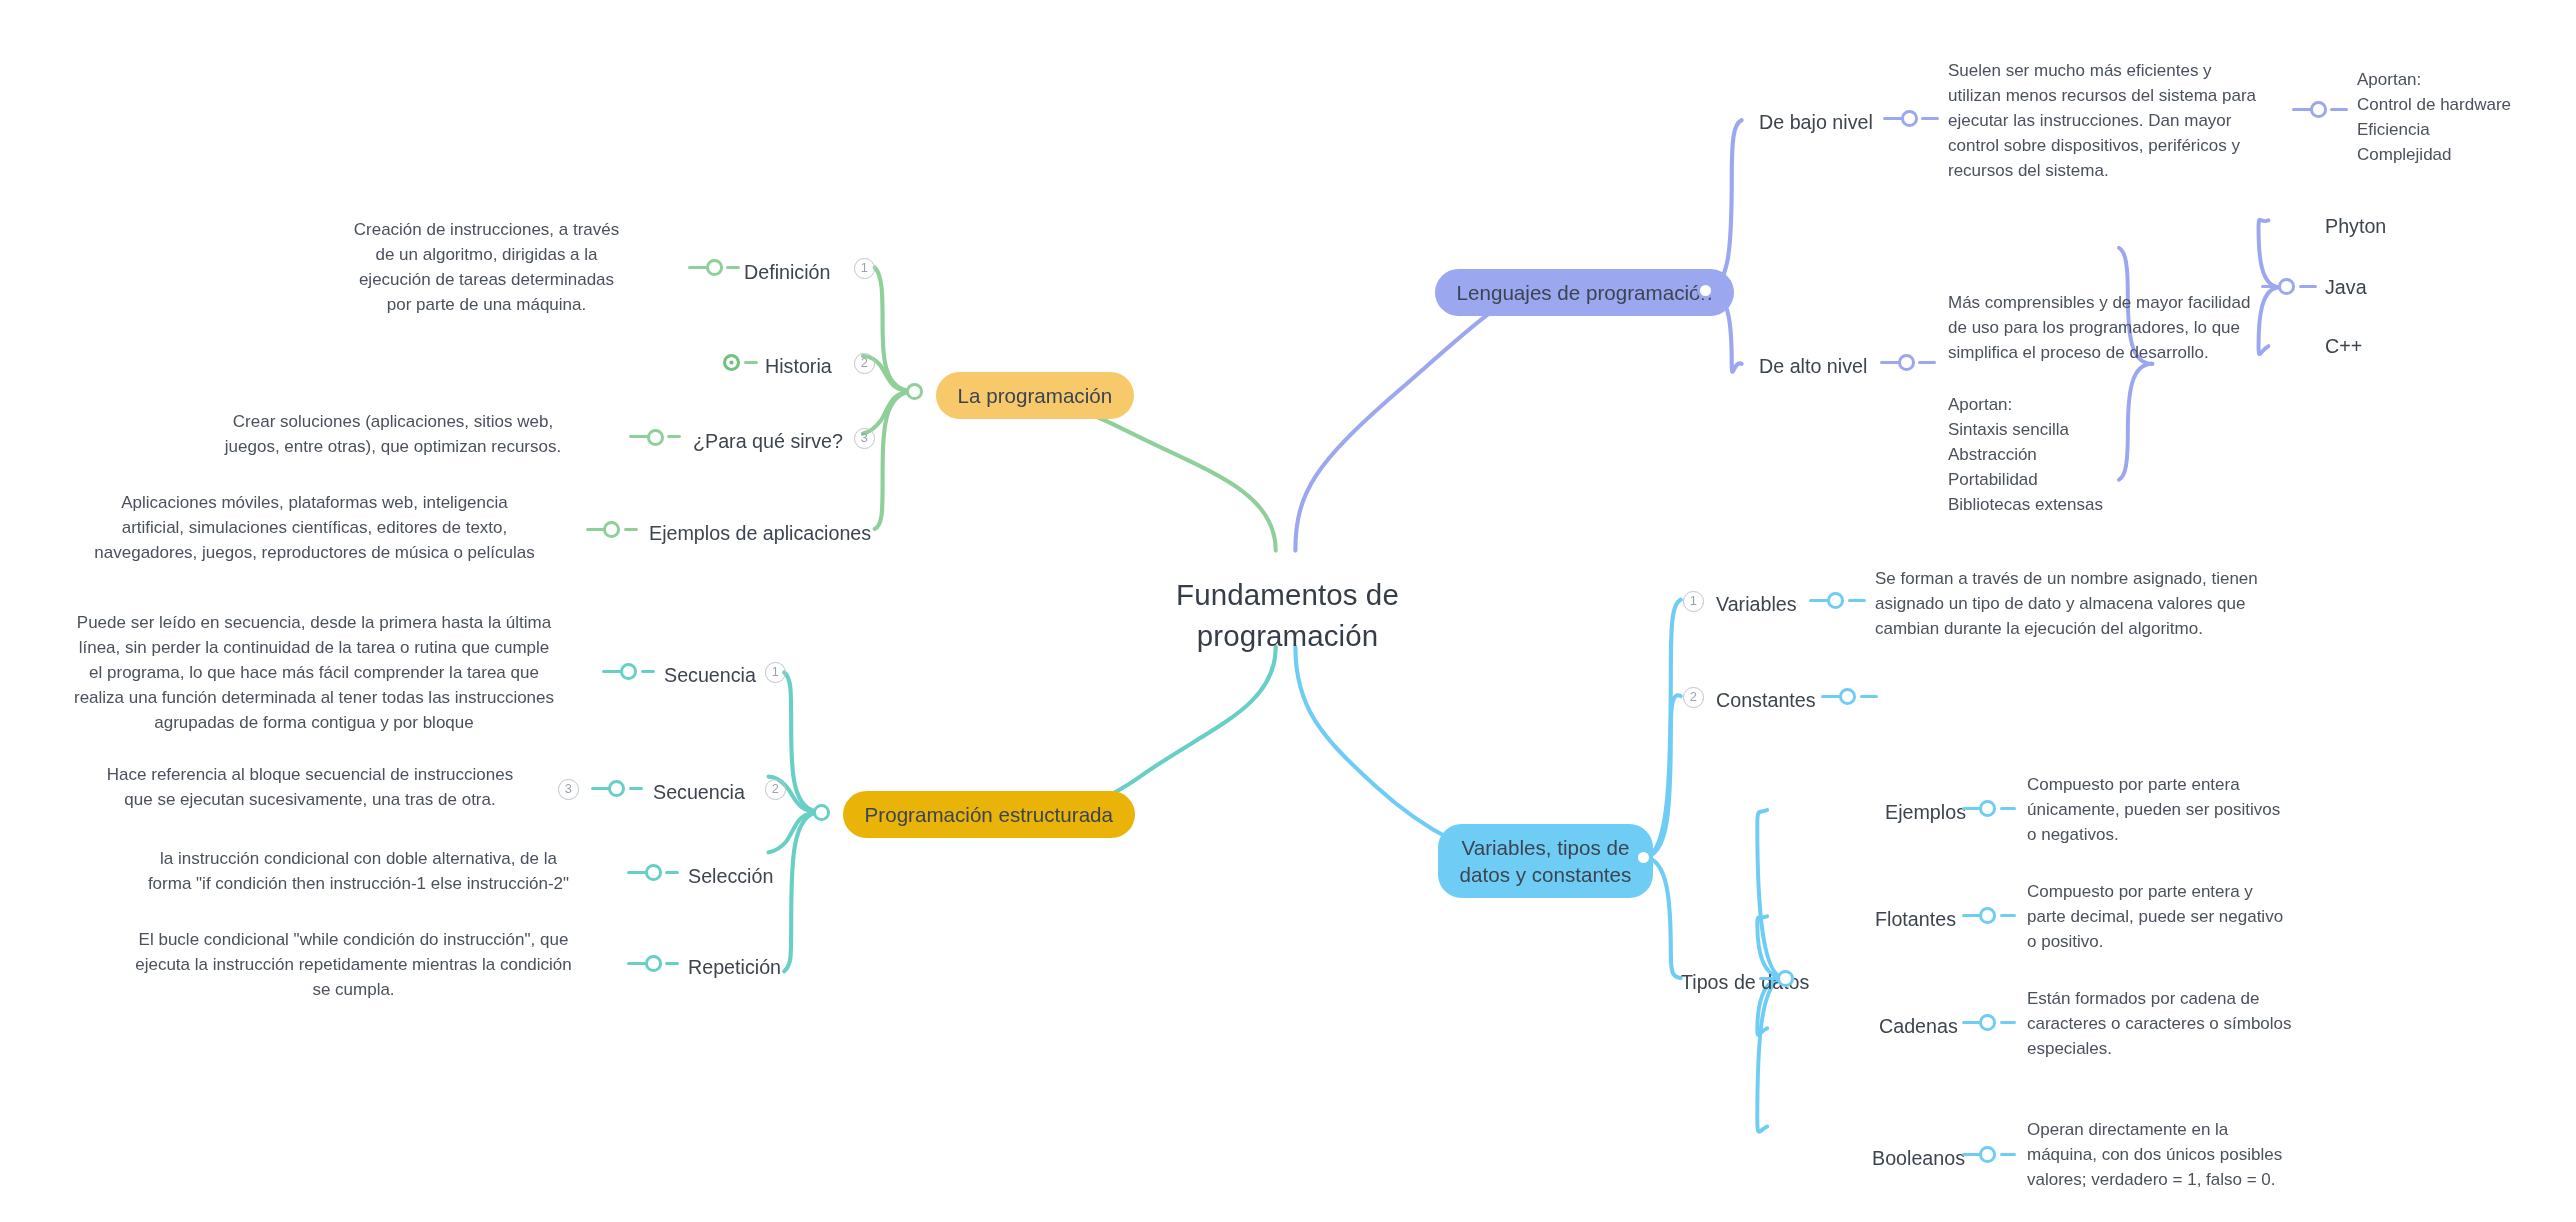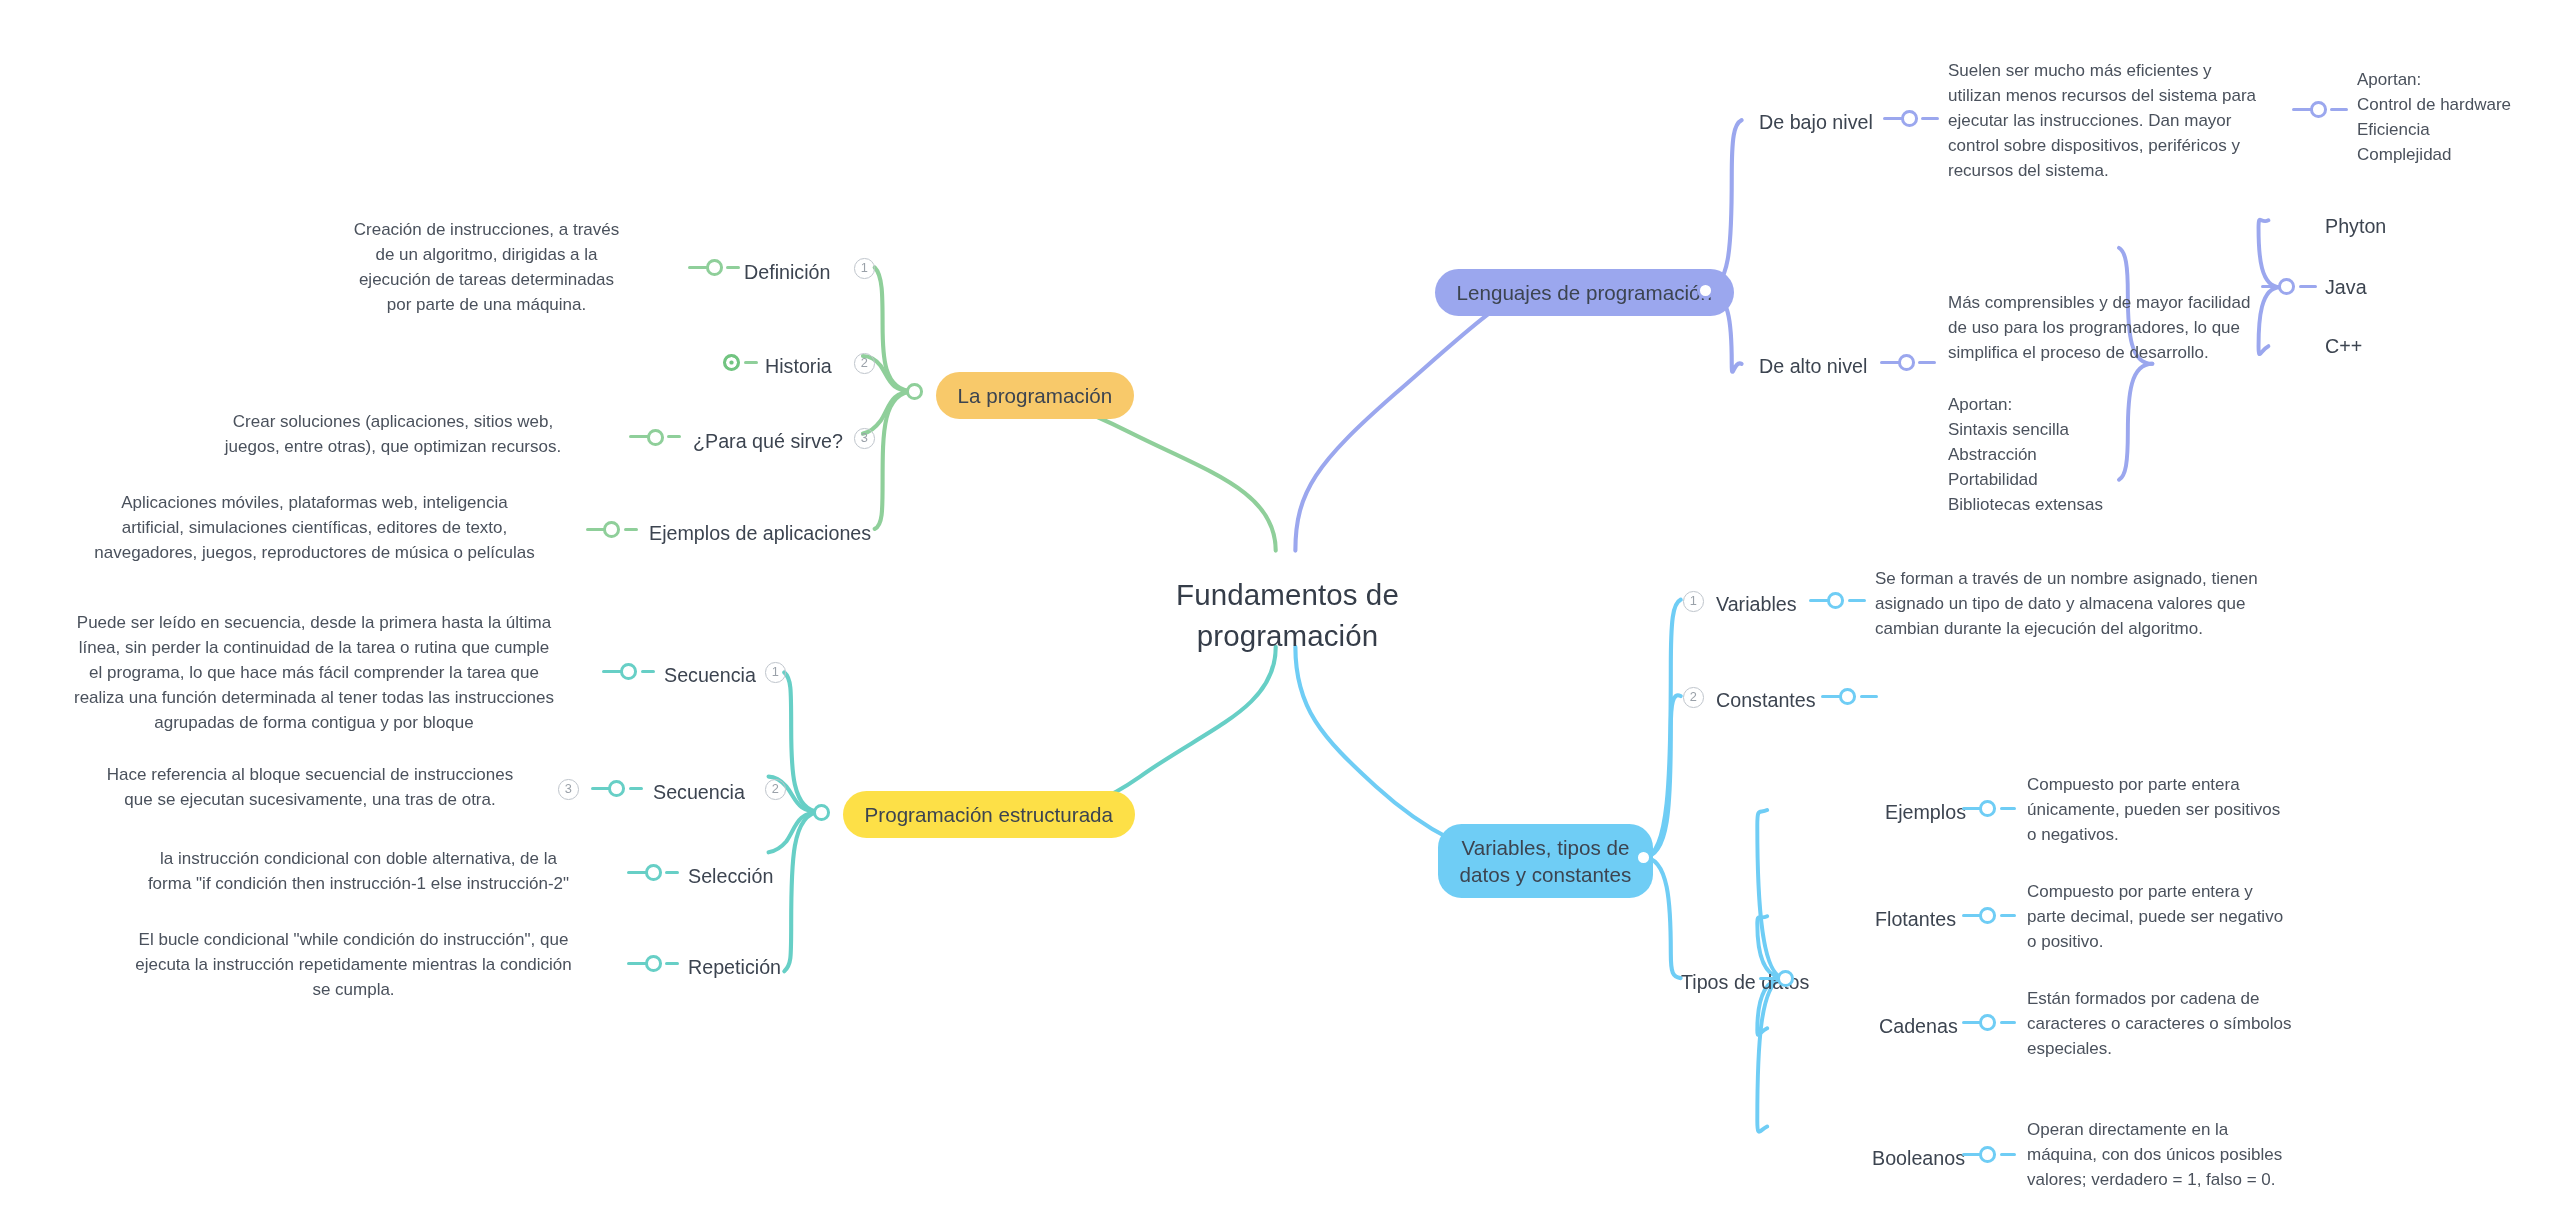--- a/index.html
+++ b/index.html
@@ -205,21 +205,21 @@
 Portabilidad
 Bibliotecas extensas</div>
 
   <div class="stub" style="left:2261px; top:285px; width:21.6px; background:#9ba7ee;"></div>
   <div class="dot" style="left:2278px; top:278px; border-color:#9ba7ee;"></div>
   <div class="stub" style="left:2299px; top:285px; width:17.7px; background:#9ba7ee;"></div>
   <div class="label" style="left:2325px; top:212px;">Phyton</div>
   <div class="label" style="left:2325px; top:273px;">Java</div>
   <div class="label" style="left:2325px; top:332px;">C++</div>
 
-  <div class="pill" style="left:843px; top:791px; background:#fde047;">Programación estructurada</div>
+  <div class="pill" style="left:843px; top:791px; background:#eab308;">Programación estructurada</div>
   <div class="dot" style="left:813px; top:804px; border-color:#67cfc6;"></div>
 
   <div class="label" style="left:664px; top:661px;">Secuencia</div>
   <div class="badge" style="left:765px; top:662px;">1</div>
   <div class="stub" style="left:602px; top:670px; width:21.6px; background:#67cfc6;"></div>
   <div class="dot" style="left:620px; top:663px; border-color:#67cfc6;"></div>
   <div class="stub" style="left:641px; top:670px; width:13.8px; background:#67cfc6;"></div>
   <div class="para rt" style="left:39px; top:611px; width:550px;">Puede ser leído en secuencia, desde la primera hasta la última
 línea, sin perder la continuidad de la tarea o rutina que cumple
 el programa, lo que hace más fácil comprender la tarea que

